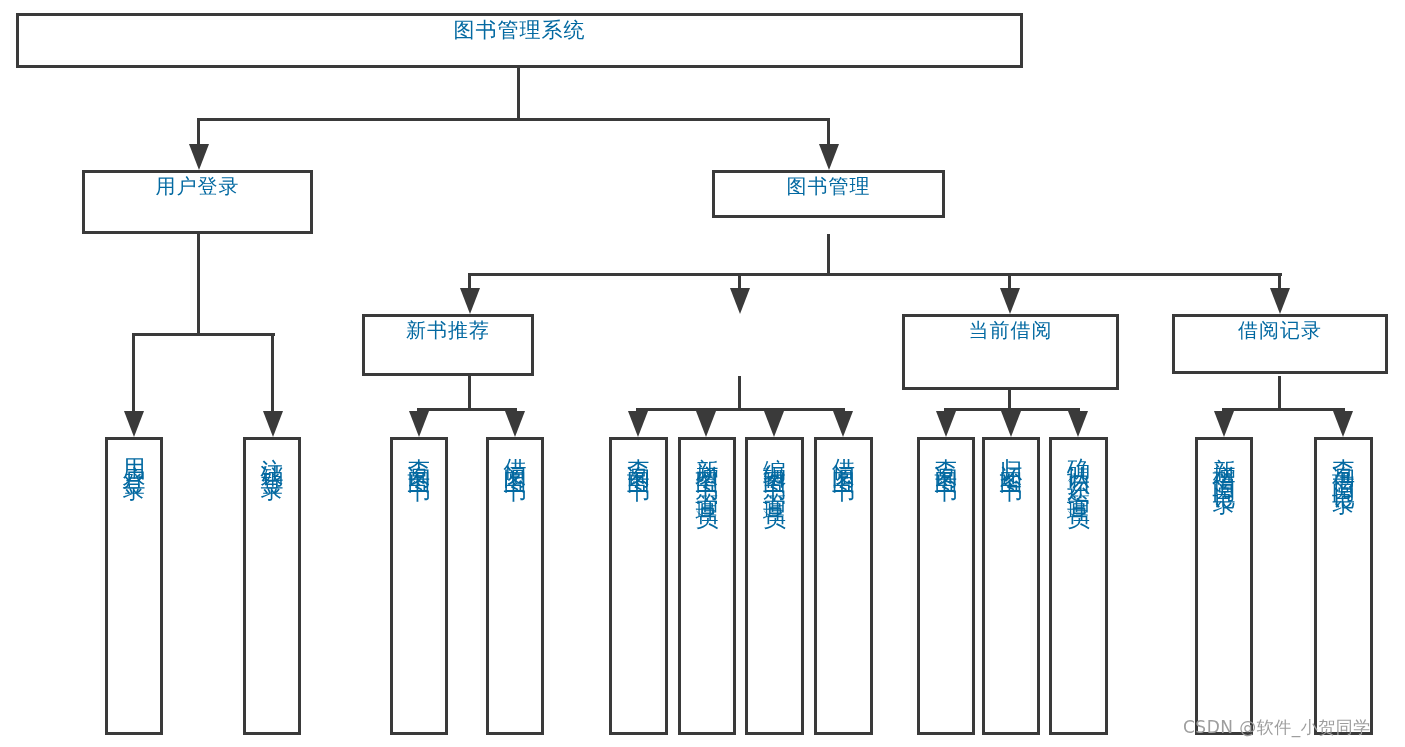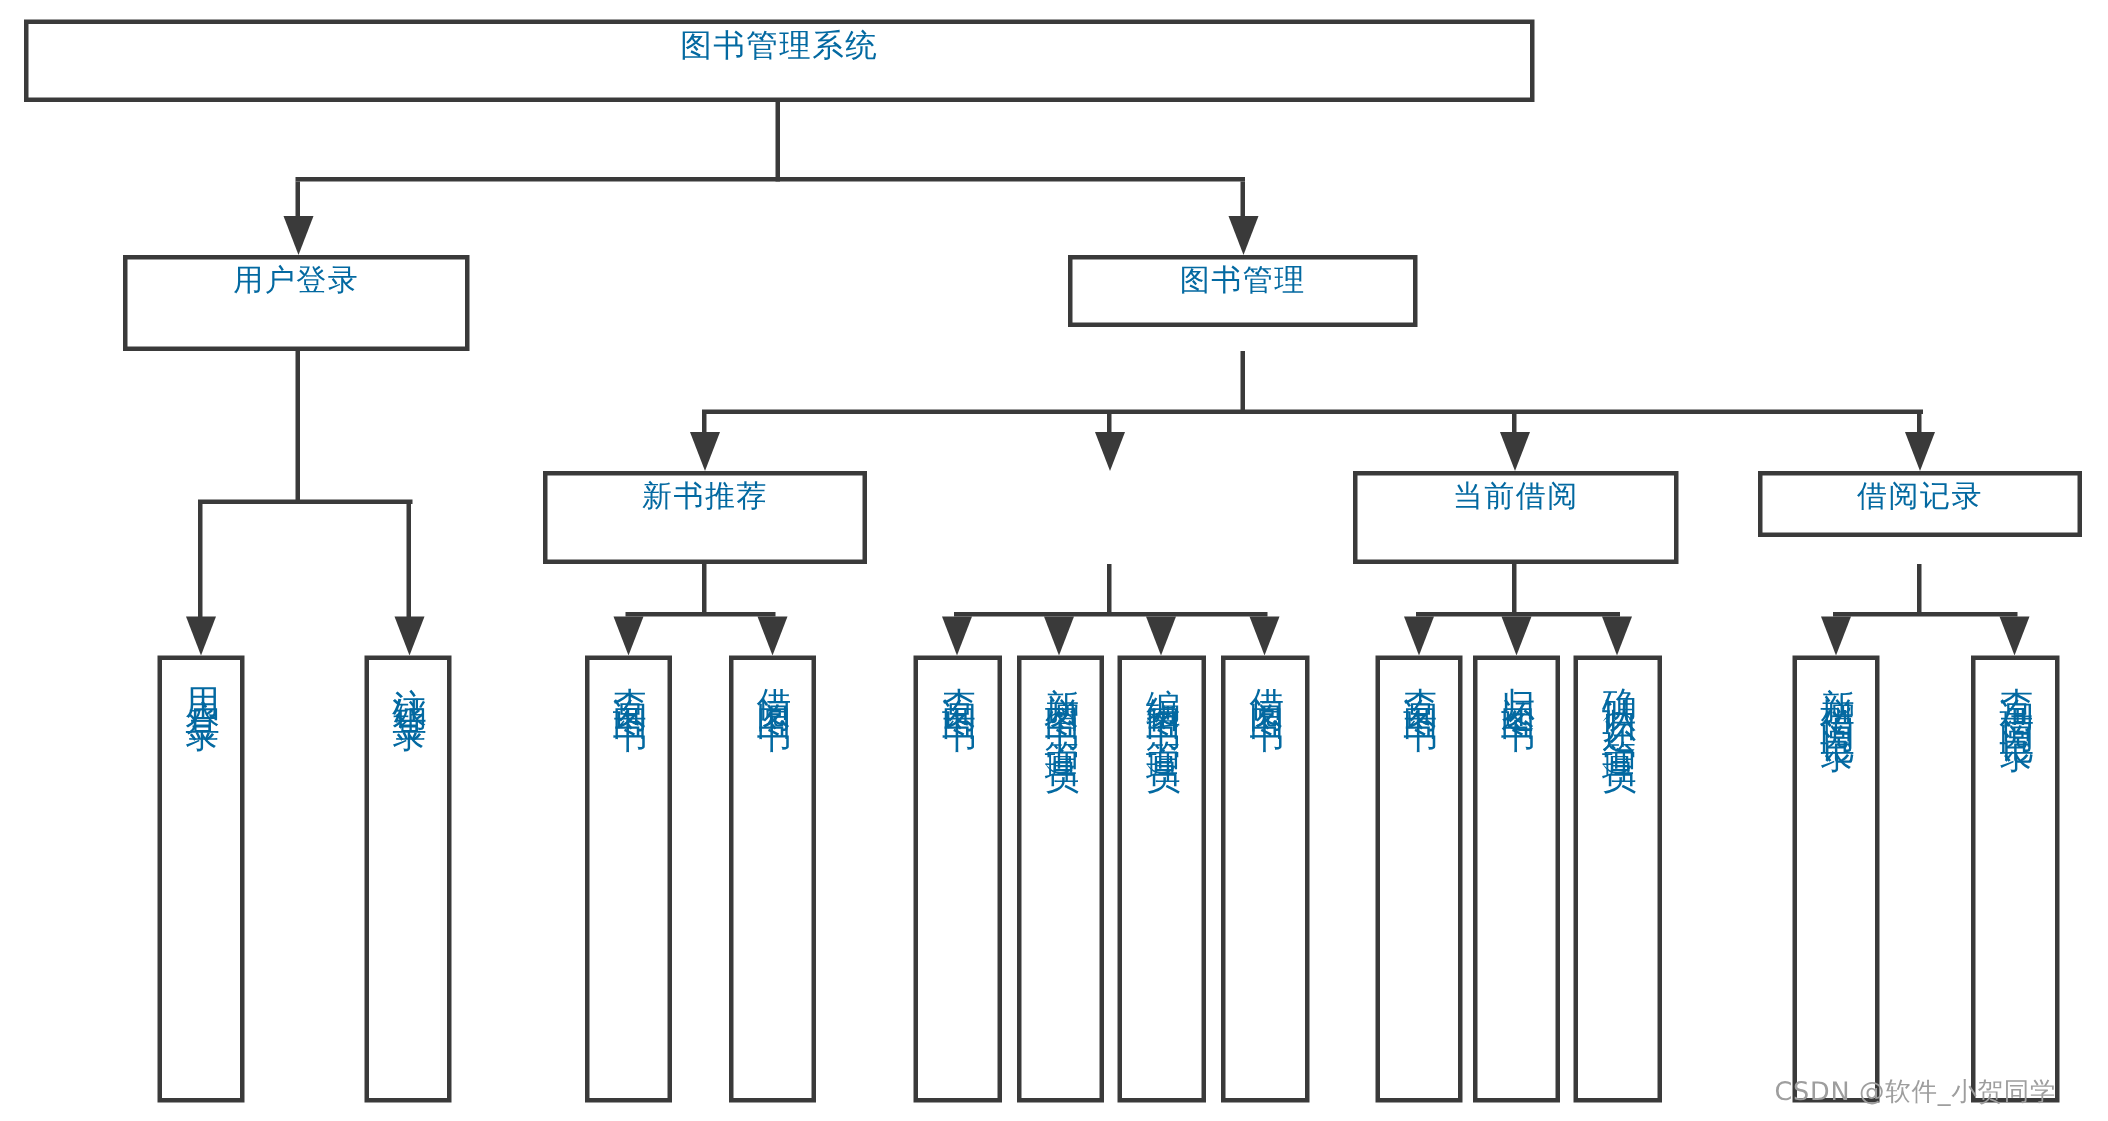--- a/index.html
+++ b/index.html
@@ -109,27 +109,27 @@
   <div class="hline" style="left:468px;top:273px;width:814px"></div>
   <div class="vline" style="left:468px;top:276px;height:14px"></div>
   <div class="vline" style="left:738px;top:276px;height:14px"></div>
   <div class="vline" style="left:1008px;top:276px;height:14px"></div>
   <div class="vline" style="left:1278px;top:276px;height:14px"></div>
   <div class="arrow" style="left:460px;top:288px"></div>
   <div class="arrow" style="left:730px;top:288px"></div>
   <div class="arrow" style="left:1000px;top:288px"></div>
   <div class="arrow" style="left:1270px;top:288px"></div>
 
-  <div class="box" style="left:362px;top:314px;width:216px;height:62px">
+  <div class="box" style="left:362px;top:314px;width:172px;height:62px">
     <span class="hlabel">新书推荐</span>
   </div>
-  <div class="box" style="left:902px;top:314px;width:217px;height:62px">
+  <div class="box" style="left:902px;top:314px;width:217px;height:76px">
     <span class="hlabel">当前借阅</span>
   </div>
-  <div class="box" style="left:1172px;top:314px;width:216px;height:44px">
+  <div class="box" style="left:1172px;top:314px;width:216px;height:60px">
     <span class="hlabel">借阅记录</span>
   </div>
 
   <div class="vline" style="left:468px;top:376px;height:32px"></div>
   <div class="hline" style="left:417px;top:408px;width:100px"></div>
   <div class="arrow" style="left:409px;top:411px"></div>
   <div class="arrow" style="left:505px;top:411px"></div>
 
   <div class="vline" style="left:738px;top:376px;height:32px"></div>
   <div class="hline" style="left:636px;top:408px;width:209px"></div>

